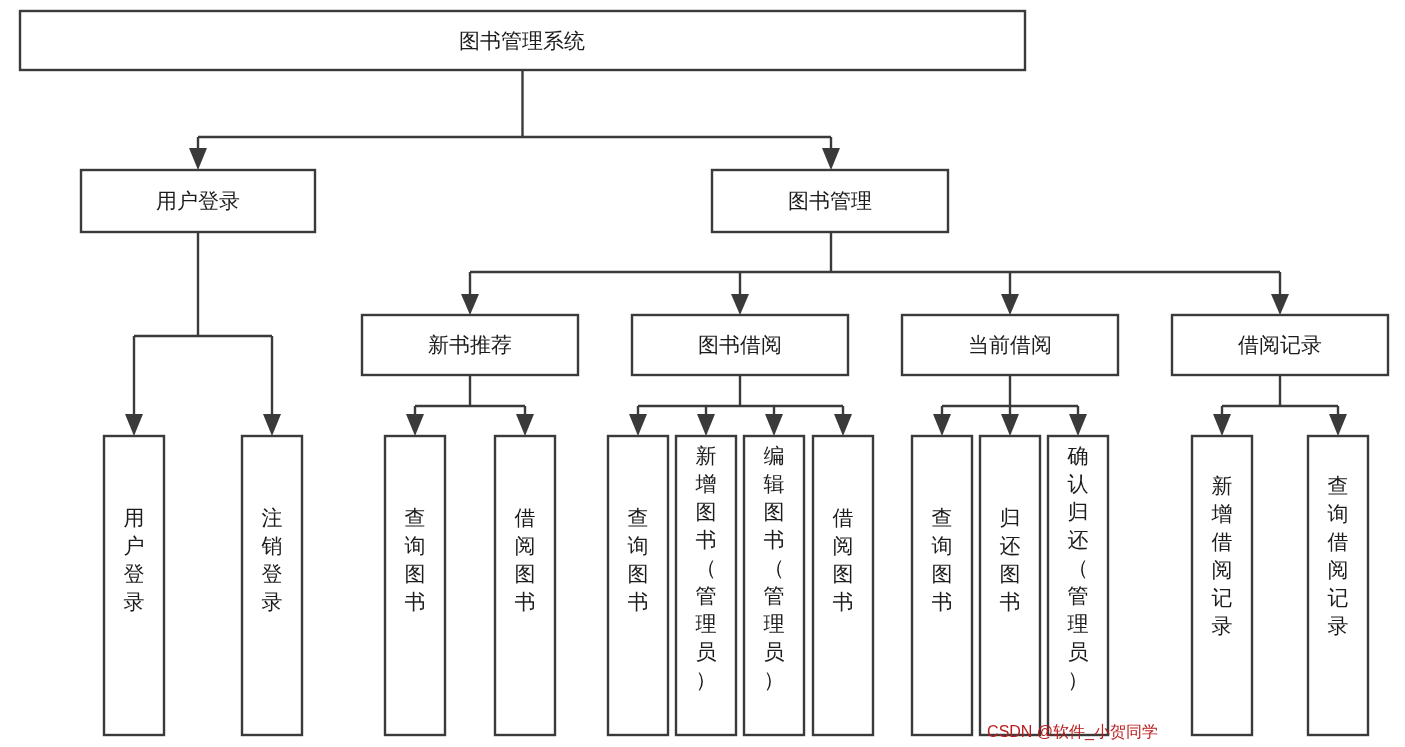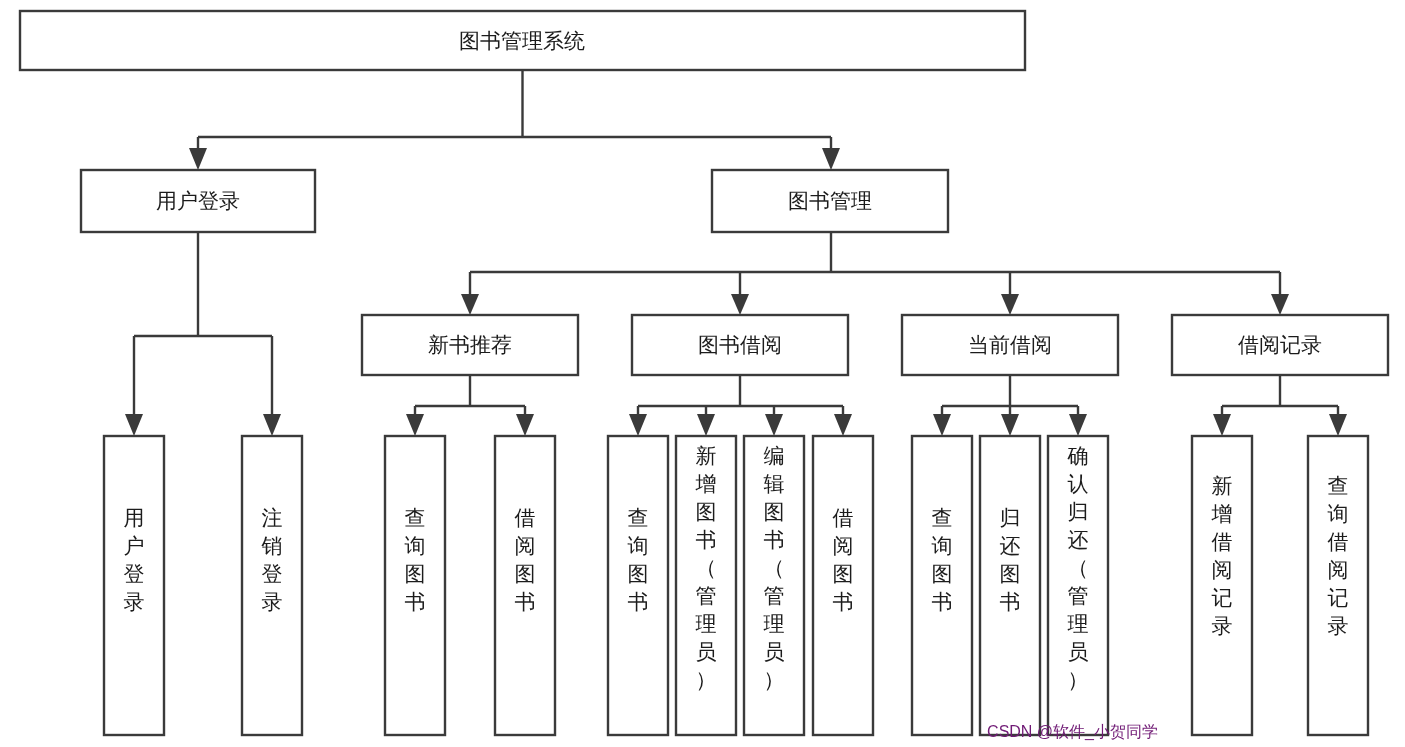--- a/index.html
+++ b/index.html
@@ -54,21 +54,21 @@
     font-size: 21px;
     fill: #1c1c1c;
     text-anchor: middle;
   }
   .watermark {
     position: absolute;
     right: 10px;
     bottom: 4px;
     font-family: "Liberation Sans", "DejaVu Sans", sans-serif;
     font-size: 16px;
-    color: #701a75;
+    color: #b91c1c;
     white-space: nowrap;
     user-select: none;
   }
 </style>
 </head>
 <body>
 
 <div id="diagram-root">
 
   <svg class="diagram-svg" viewBox="0 0 1405 747" xmlns="http://www.w3.org/2000/svg">

